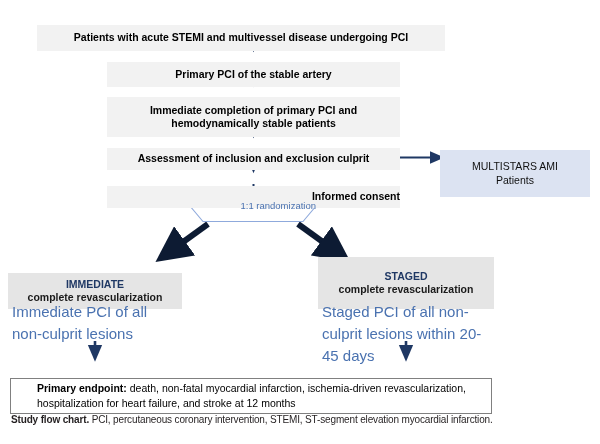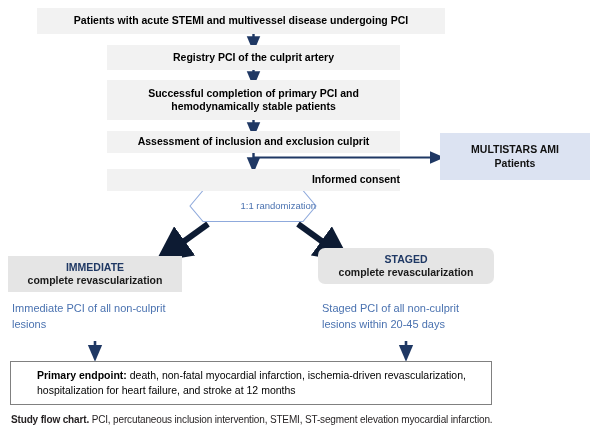--- a/index.html
+++ b/index.html
@@ -14,56 +14,57 @@
 
   .box{
     position:absolute;
     box-sizing:border-box;
     display:flex;
     flex-direction:column;
     align-items:center;
     justify-content:center;
     text-align:center;
     line-height:1.25;
+    margin-top:17px;
   }
   .gray{
     background:#f2f2f2;
     color:#000000;
     font-weight:bold;
     font-size:10.5px;
   }
   .bluebox{
     background:#e5e5e5;
     font-weight:bold;
     font-size:10.5px;
     color:#1a1a1a;
   }
   .bluebox .hdr{color:#1f3864;}
   .registry{
     background:#dce3f2;
-    font-weight:bold;
+    font-weight:normal;
     font-size:10.5px;
     color:#111111;
   }
   .endpoint{
     background:#ffffff;
     border:1px solid #808080;
     font-size:10.5px;
     color:#000000;
     text-align:left;
     align-items:flex-start;
     justify-content:center;
     padding:4px 10px 4px 26px;
     line-height:1.45;
   }
   .endpoint b{font-weight:bold;}
   .bluetext{
     position:absolute;
     color:#4a72b0;
-    font-size:11px;
+    font-size:15px;
     line-height:1.45;
     text-align:left;
   }
   .hexlabel{
     position:absolute;
     color:#4a72b0;
     font-size:9.5px;
     text-align:right;
   }
   .caption{
@@ -133,25 +134,25 @@
     <g>
       <polygon points="190,206 203,190.5 303,190.5 316,206 303,221.5 203,221.5" fill="#ffffff" stroke="#8faadc" stroke-width="1.1"></polygon>
     </g>
   </svg>
 
   <div class="box gray" style="left:37px;top:8px;width:408px;height:26px;">
     <span>Patients with acute STEMI and multivessel disease undergoing PCI</span>
   </div>
 
   <div class="box gray" style="left:107px;top:45px;width:293px;height:25px;">
-    <span>Registry PCI of the culprit artery</span>
+    <span>Primary PCI of the stable artery</span>
   </div>
 
   <div class="box gray" style="left:107px;top:80px;width:293px;height:40px;padding:0 14px;box-sizing:border-box;">
-    <span>Successful completion of primary PCI and hemodynamically stable patients</span>
+    <span>Immediate completion of primary PCI and hemodynamically stable patients</span>
   </div>
 
   <div class="box gray" style="left:107px;top:131px;width:293px;height:22px;">
     <span>Assessment of inclusion and exclusion culprit</span>
   </div>
 
   <div class="box gray" style="left:107px;top:169px;width:293px;height:22px;align-items:flex-end;">
     <span>Informed consent</span>
   </div>
 
@@ -162,36 +163,36 @@
 
   <div class="hexlabel" style="left:190px;top:200px;width:126px;">
     <span>1:1 randomization</span>
   </div>
 
   <div class="box bluebox" style="left:8px;top:256px;width:174px;height:36px;">
     <span class="hdr">IMMEDIATE</span>
     <span>complete revascularization</span>
   </div>
 
-  <div class="box bluebox" style="left:318px;top:248px;width:176px;height:36px;border-radius:7px;">
+  <div class="box bluebox" style="left:318px;top:240px;width:176px;height:52px;">
     <span class="hdr">STAGED</span>
     <span>complete revascularization</span>
   </div>
 
   <div class="bluetext" style="left:12px;top:301px;width:165px;">
     <span>Immediate PCI of all non-culprit lesions</span>
   </div>
 
   <div class="bluetext" style="left:322px;top:301px;width:168px;">
     <span>Staged PCI of all non-culprit lesions within 20-45 days</span>
   </div>
 
-  <div class="box endpoint" style="left:10px;top:361px;width:482px;height:44px;">
+  <div class="box endpoint" style="left:10px;top:361px;width:482px;height:36px;">
     <div style="width:100%;">
       <b>Primary endpoint:</b><span> death, non-fatal myocardial infarction, ischemia-driven revascularization, hospitalization for heart failure, and stroke at 12 months</span>
     </div>
   </div>
 
   <div class="caption" style="left:11px;top:414px;">
-    <b>Study flow chart.</b><span> PCI, percutaneous inclusion intervention, STEMI, ST-segment elevation myocardial infarction.</span>
+    <b>Study flow chart.</b><span> PCI, percutaneous coronary intervention, STEMI, ST-segment elevation myocardial infarction.</span>
   </div>
 
 </div>
 
 </body></html>

